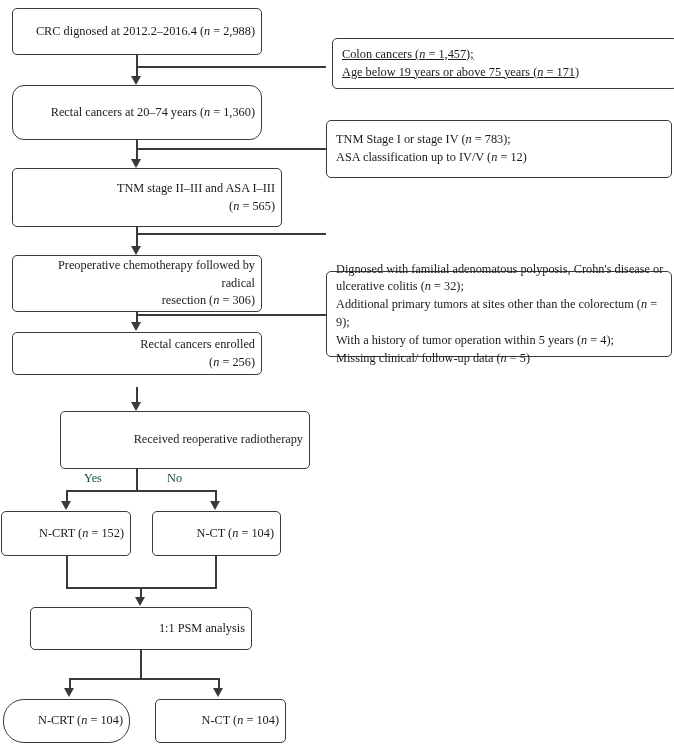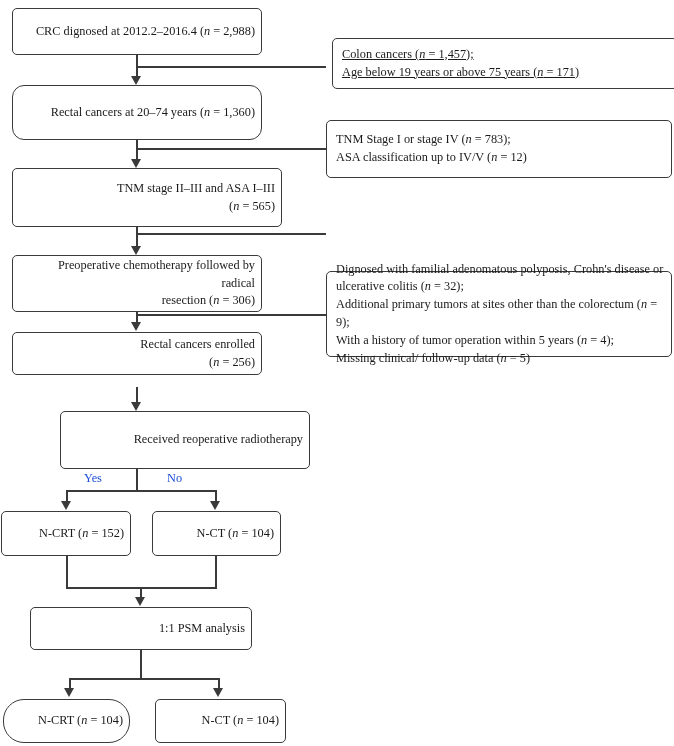--- a/index.html
+++ b/index.html
@@ -62,21 +62,21 @@
     position: absolute;
     width: 0;
     height: 0;
     border-left: 5.5px solid transparent;
     border-right: 5.5px solid transparent;
     border-top: 9px solid #3a3a3a;
   }
   .branch-label {
     position: absolute;
     font-size: 12.3px;
-    color: #1d4ed8;
+    color: #14532d;
     white-space: nowrap;
   }
 </style>
 </head>
 <body>
 
 <div id="canvas">
 
   <div class="box" style="left:12px; top:8px; width:250px; height:47px;">
     <span class="box-text">CRC dignosed at 2012.2–2016.4 (<em class="n">n</em> = 2,988)</span>

